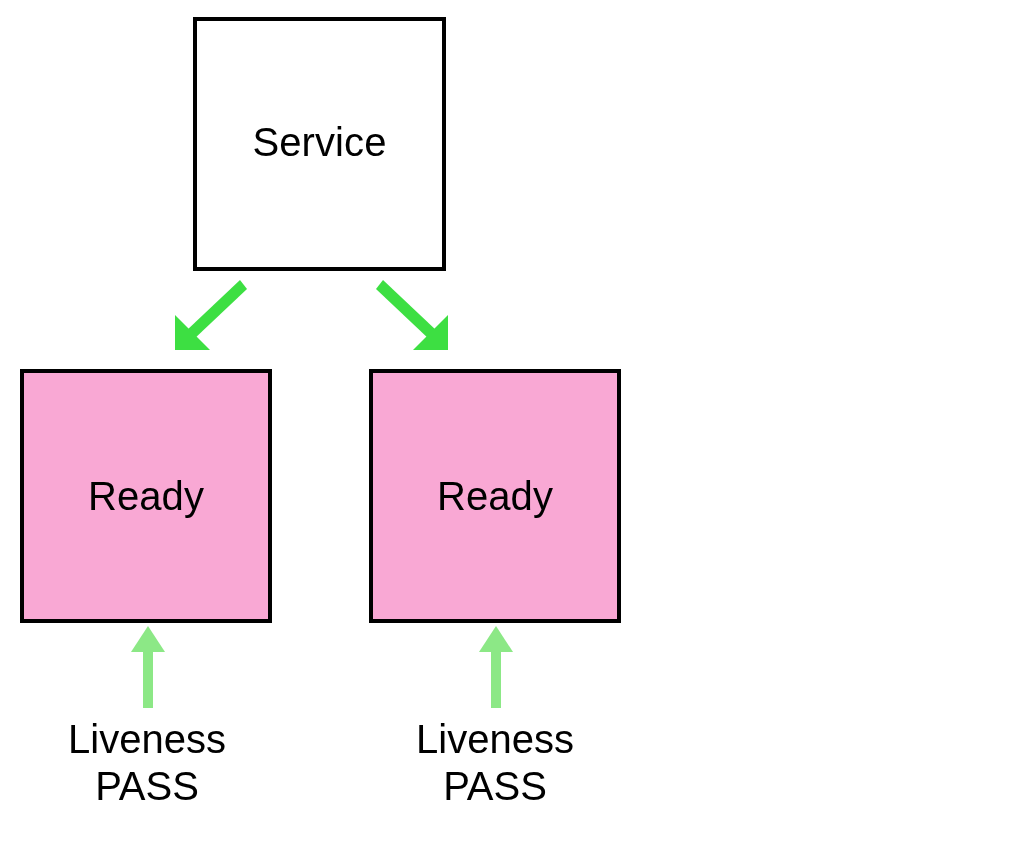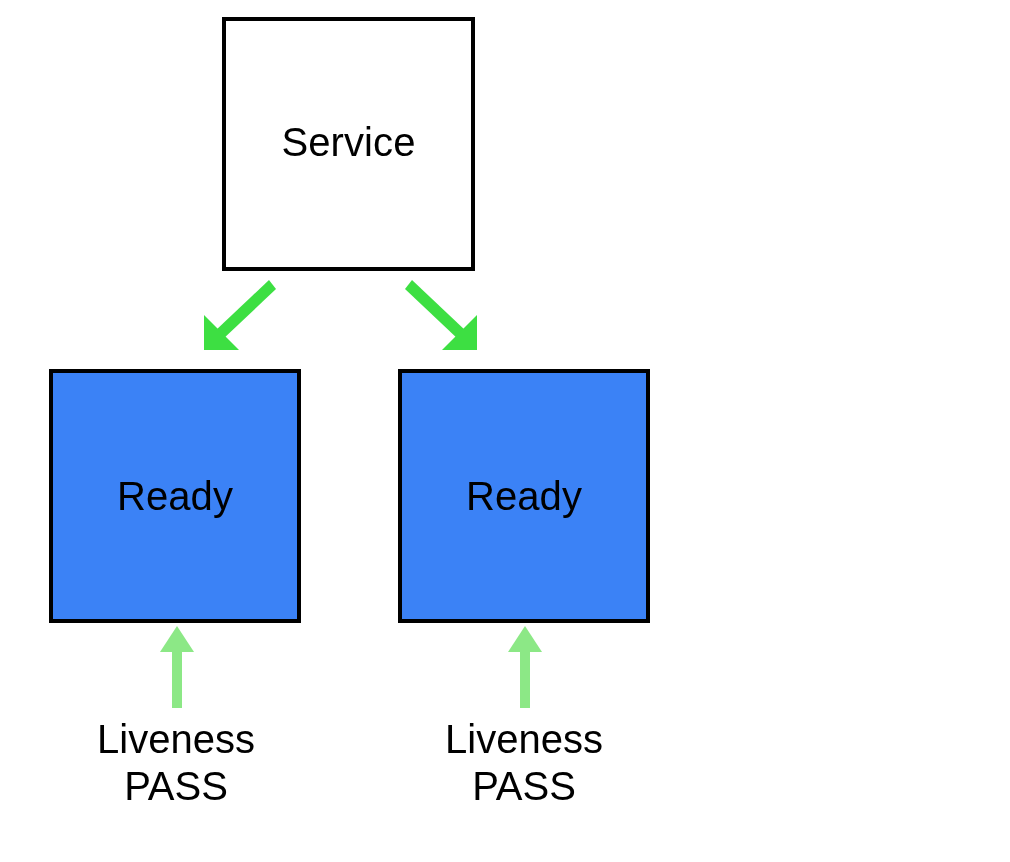--- a/index.html
+++ b/index.html
@@ -9,21 +9,20 @@
   }
   body {
     font-family: "Liberation Sans", sans-serif;
   }
   #canvas {
     position: relative;
     width: 814px;
     height: 862px;
     background: #ffffff;
     overflow: hidden;
-    margin-left: 29px;
   }
   .node-box {
     position: absolute;
     box-sizing: border-box;
     border: 4px solid #000000;
     display: flex;
     align-items: center;
     justify-content: center;
   }
   .node-label {
@@ -43,21 +42,21 @@
     background: #ffffff;
   }
   #service-box .node-label {
     position: relative;
     top: -2px;
   }
   .pod-box {
     top: 369px;
     width: 252px;
     height: 254px;
-    background: #3b82f6;
+    background: #f9a8d4;
   }
   #pod-box-1 { left: 20px; }
   #pod-box-2 { left: 369px; }
 
   .arrow-svg {
     position: absolute;
     overflow: visible;
     pointer-events: none;
   }
   #arrow-service-pod-1 { left: 160px; top: 272px; width: 110px; height: 85px; }

